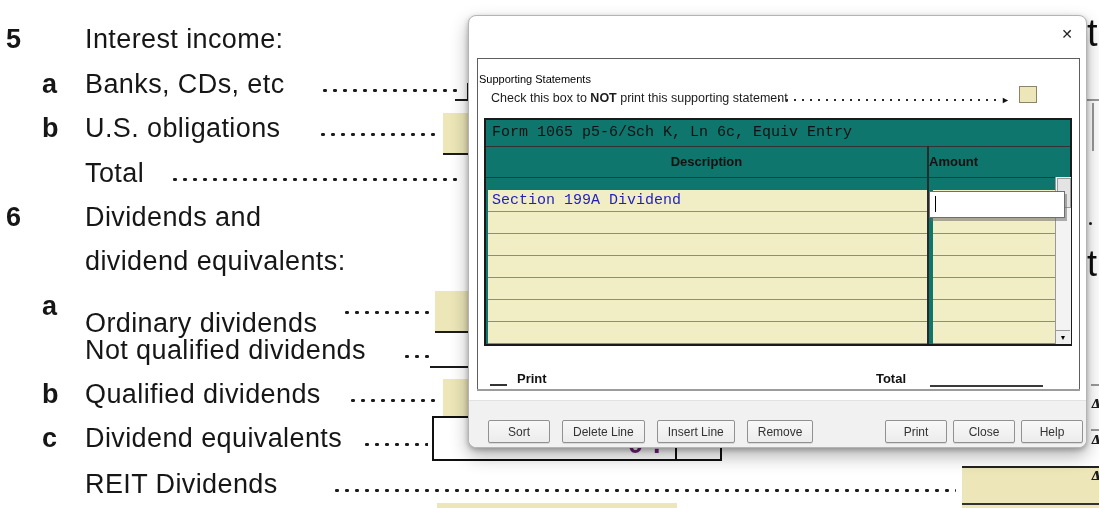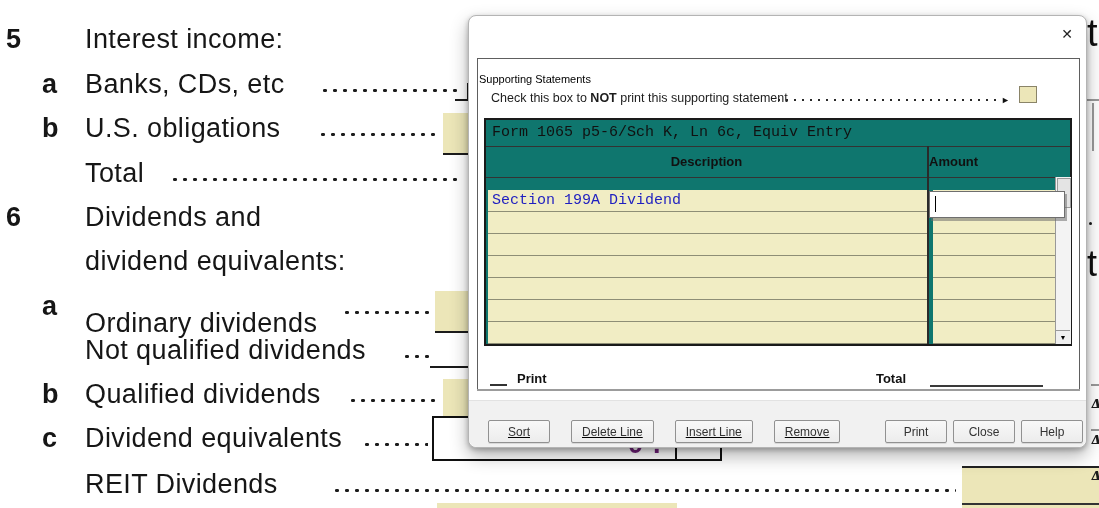--- a/index.html
+++ b/index.html
@@ -55,21 +55,21 @@
              border:1px solid #6e6e6e;box-shadow:2px 3px 0 rgba(110,110,110,.55);z-index:5;}
   .caret{position:absolute;left:5px;top:4px;width:1px;height:16px;background:#000;}
   
   .items-blank{position:absolute;left:21px;top:368px;width:17px;height:2px;background:#333;}
   .items-lbl{position:absolute;left:48px;top:355px;font-size:13px;font-weight:bold;color:#111;}
   .total-lbl{position:absolute;left:340px;top:355px;width:97px;text-align:right;font-size:13px;font-weight:bold;color:#111;}
   .total-blank{position:absolute;left:461px;top:369px;width:113px;height:2px;background:#3a3a3a;}
   .grayline{position:absolute;left:8px;top:373px;width:603px;height:2px;background:#9c9c9c;}
   .btnbar{position:absolute;left:0;right:0;bottom:0;height:46px;background:#f1f1f1;
           border-top:1px solid #e2e2e2;border-radius:0 0 8px 8px;}
-  .btn-group-left{position:absolute;left:19px;top:404px;display:flex;gap:21px;text-decoration:underline;}
+  .btn-group-left{position:absolute;left:19px;top:404px;display:flex;gap:12px;}
   .btn-group-right{position:absolute;right:3px;top:404px;display:flex;gap:6px;}
   .dbtn{height:23px;min-width:62px;padding:0 10px;font-family:"Liberation Sans",sans-serif;font-size:12px;color:#333;
         background:linear-gradient(#f8f8f8,#ececec);border:1px solid #919191;border-radius:2px;cursor:pointer;
         box-shadow:0 1px 0 #d9d9d9;}
 </style>
 </head>
 <body>
 
 <div class="screen">
 

